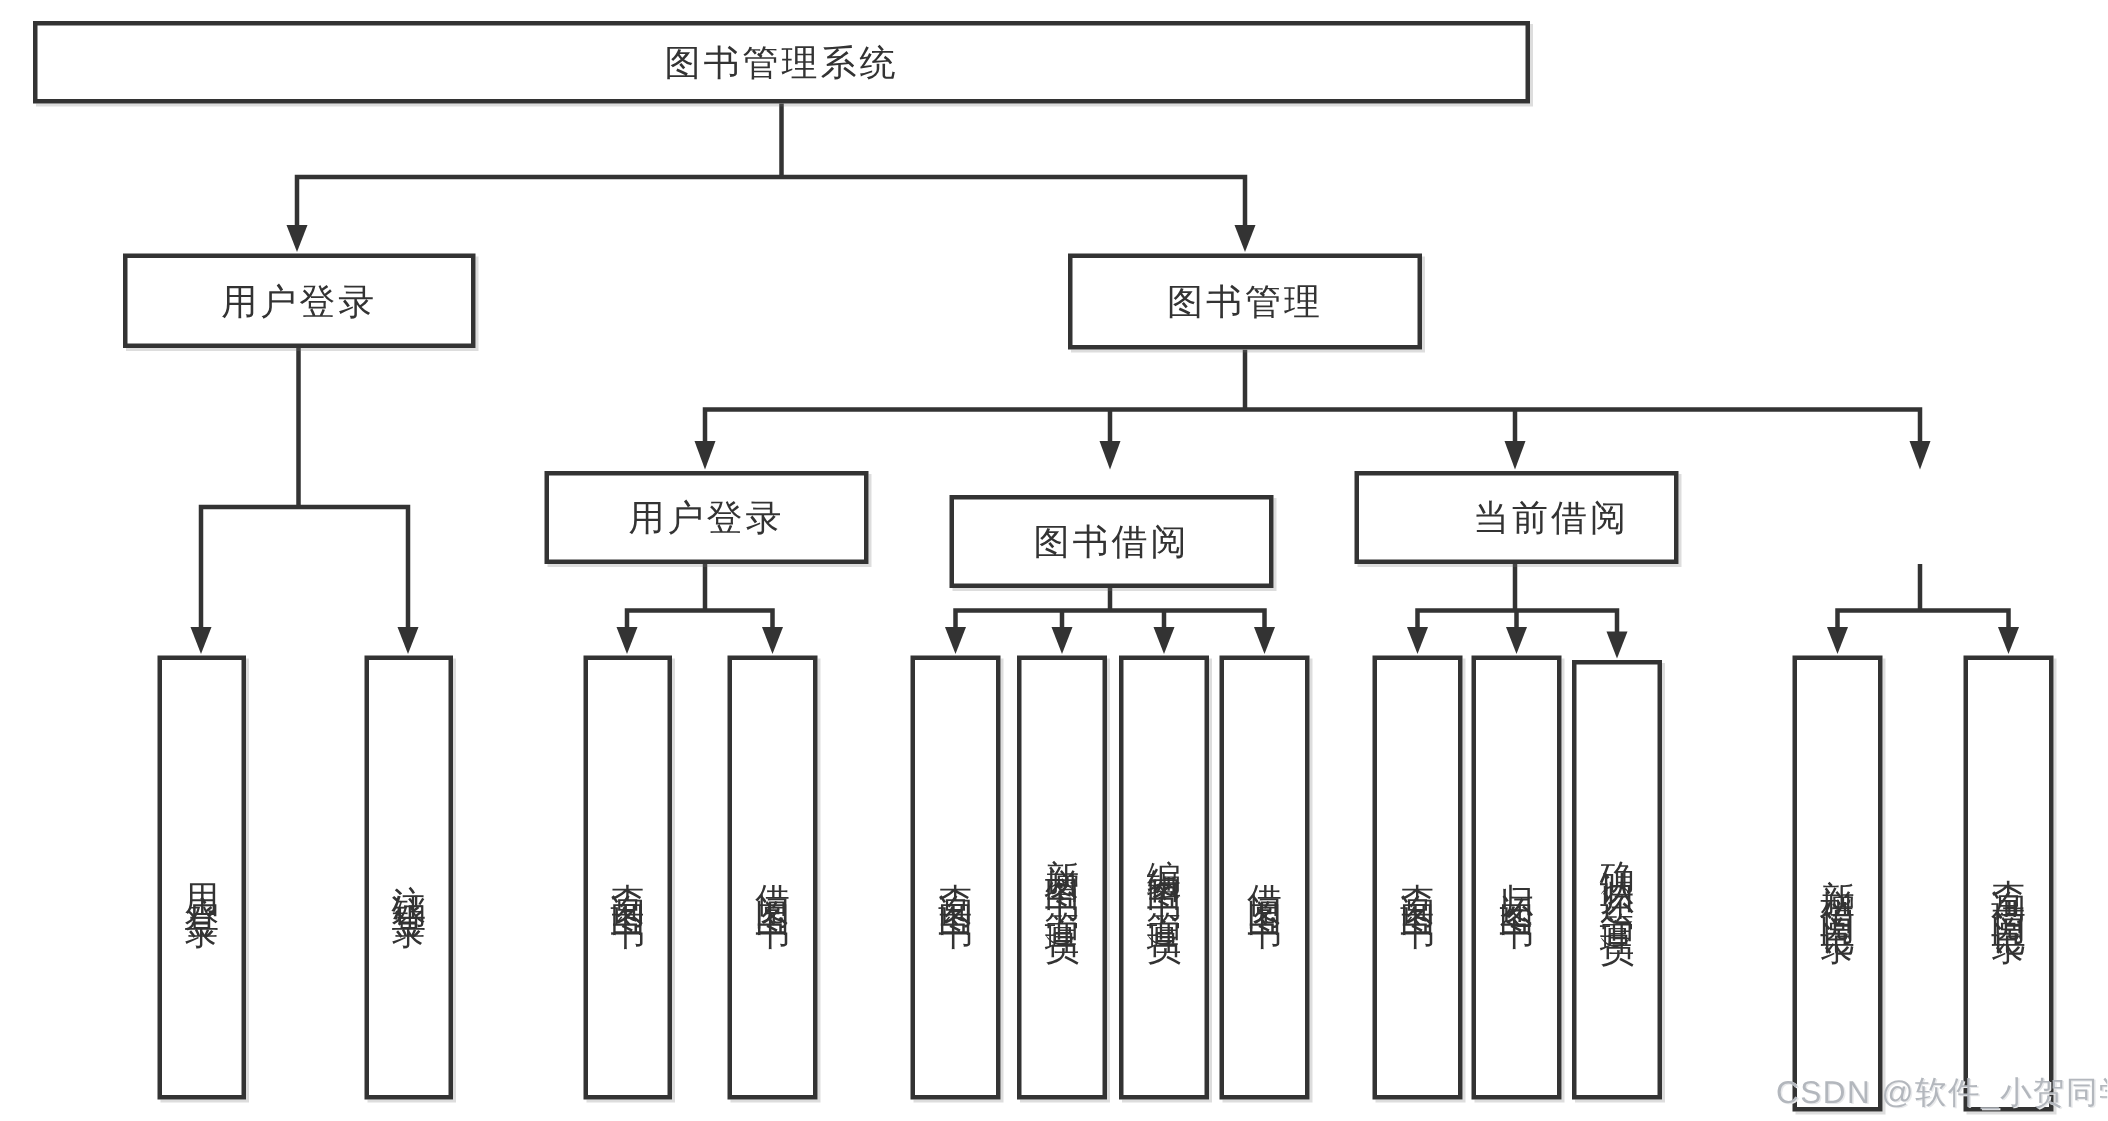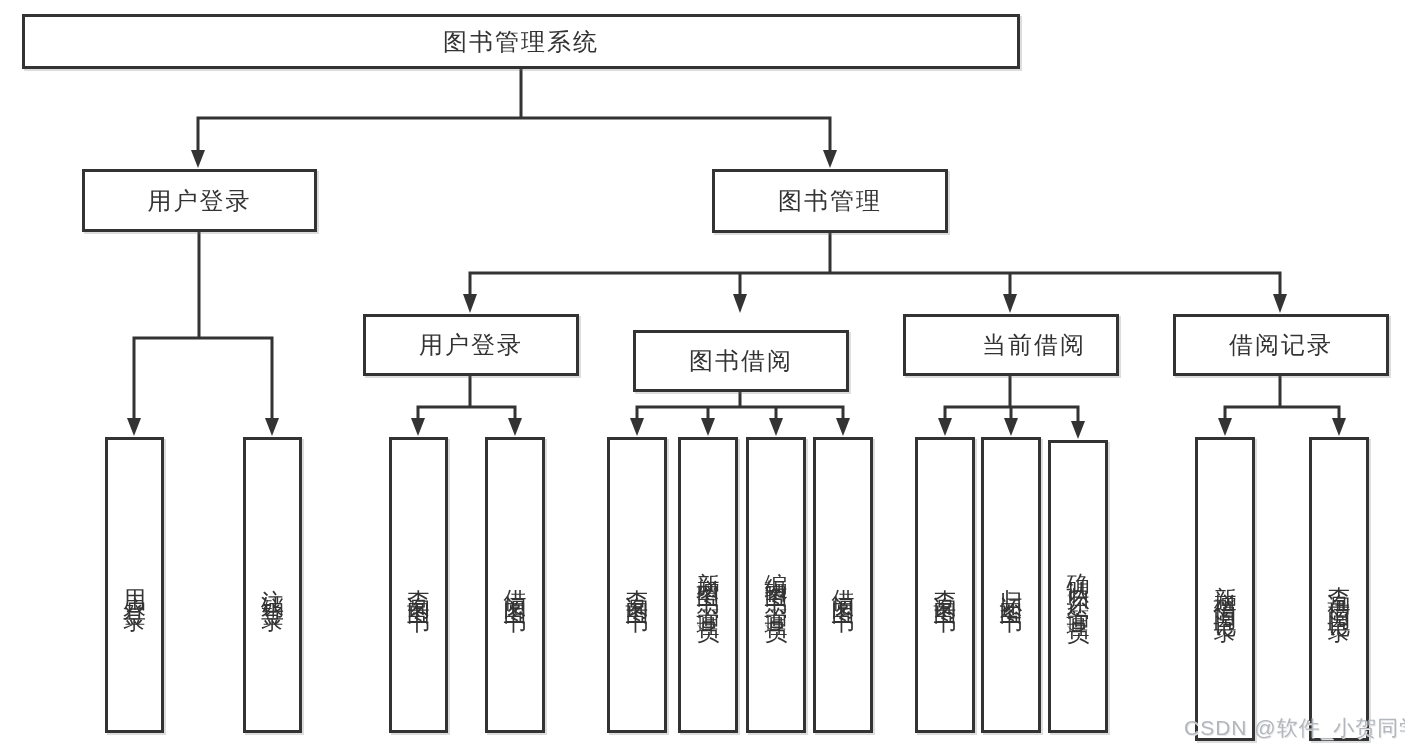--- a/index.html
+++ b/index.html
@@ -82,23 +82,20 @@
 
   <div class="node" style="left:363px;top:314px;width:216px;height:62px;">
     <span>用户登录</span>
   </div>
   <div class="node" style="left:633px;top:314px;width:216px;height:62px;margin-top:16px;">
     <span>图书借阅</span>
   </div>
   <div class="node" style="left:903px;top:314px;width:216px;height:62px;padding-left:46px;">
     <span>当前借阅</span>
   </div>
-  <div class="node" style="left:1173px;top:314px;width:216px;height:62px;">
-    <span>借阅记录</span>
-  </div>
 
   <div class="node vnode" style="left:105px;top:437px;width:59px;height:296px;">
     <span class="vtext">用户登录</span>
   </div>
   <div class="node vnode" style="left:243px;top:437px;width:59px;height:296px;">
     <span class="vtext">注销登录</span>
   </div>
 
   <div class="node vnode" style="left:389px;top:437px;width:59px;height:296px;">
     <span class="vtext">查询图书</span>

